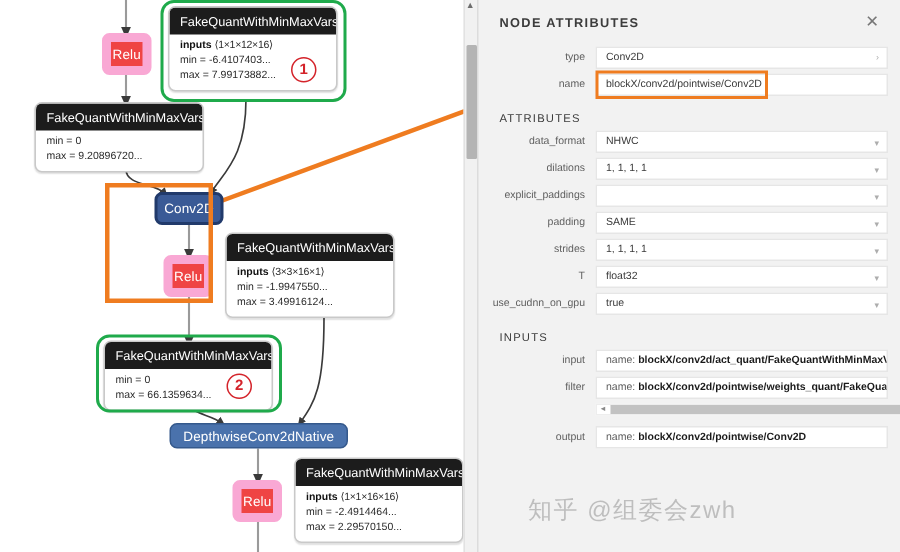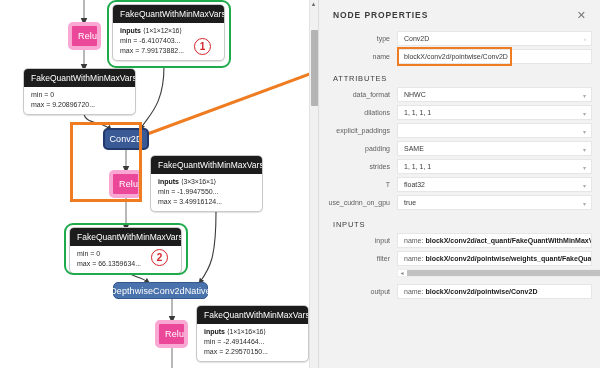--- a/index.html
+++ b/index.html
@@ -23,21 +23,21 @@
   
   .op-node {
     border-radius: 5px;
     color: #ffffff;
     font-size: 9px;
     display: flex; align-items: center; justify-content: center;
     text-align: center;
     letter-spacing: .1px;
     white-space: nowrap;
   }
-  .op-relu { background: #ec4899; border: 4px solid #f9a8d4; justify-content: flex-end; }
+  .op-relu { background: #ef4444; border: 6px solid #f9a8d4; }
   .op-conv2d { background: #3a5a96; border: 2px solid #213a6b; }
   .op-dwconv { background: #4a72ac; border: 1px solid #35598c; }
 
   
   .fq-node {
     background: #ffffff;
     border: 1px solid #c9c9c9;
     border-radius: 5px;
     overflow: hidden;
     box-shadow: 0 1px 1px rgba(0,0,0,.12);
@@ -254,21 +254,21 @@
     <div class="node fq-node" style="left:69px; top:227px; width:113px;">
       <div class="fq-title">FakeQuantWithMinMaxVars</div>
       <div class="fq-body">
         <div class="fq-line">min = 0</div>
         <div class="fq-line">max = 66.1359634...</div>
       </div>
     </div>
     <div class="hl-green" style="left:64px; top:223px; width:124px; height:52px;"></div>
     <div class="badge" style="left:151px; top:249px;">2</div>
 
-    <div class="node op-node op-dwconv" style="left:113px; top:282px; width:95px; height:17px;">
+    <div class="node op-node op-dwconv" style="left:113px; top:282px; width:119px; height:17px;">
       <span>DepthwiseConv2dNative</span>
     </div>
 
     <div class="node op-node op-relu" style="left:155px; top:320px; width:33px; height:28px;">
       <span>Relu</span>
     </div>
 
     <div class="node fq-node" style="left:196px; top:305px; width:113px;">
       <div class="fq-title">FakeQuantWithMinMaxVars</div>
       <div class="fq-body">
@@ -283,21 +283,21 @@
 
     <div class="g-scroll-track">
       <div class="g-scroll-up">▲</div>
       <div class="g-scroll-thumb"></div>
     </div>
   </div>
 
   <div id="props-panel">
 
     <div class="panel-header">
-      <span class="panel-title">NODE PROPERTIES</span>
+      <span class="panel-title">NODE ATTRIBUTES</span>
       <span class="close-x">✕</span>
     </div>
 
     <div style="margin-top:2px;">
       <div class="prop-row">
         <div class="prop-key">type</div>
         <div class="prop-val">
           <span>Conv2D</span>
           <span class="caret">›</span>
         </div>
@@ -394,13 +394,14 @@
     <div>
       <div class="prop-row">
         <div class="prop-key">output</div>
         <div class="prop-val io-val">
           <span>name:</span>&nbsp;<b>blockX/conv2d/pointwise/Conv2D</b>
         </div>
       </div>
     </div>
   </div>
 
+  <div class="watermark">知乎 @组委会zwh</div>
 </div>
 
 </body></html>

